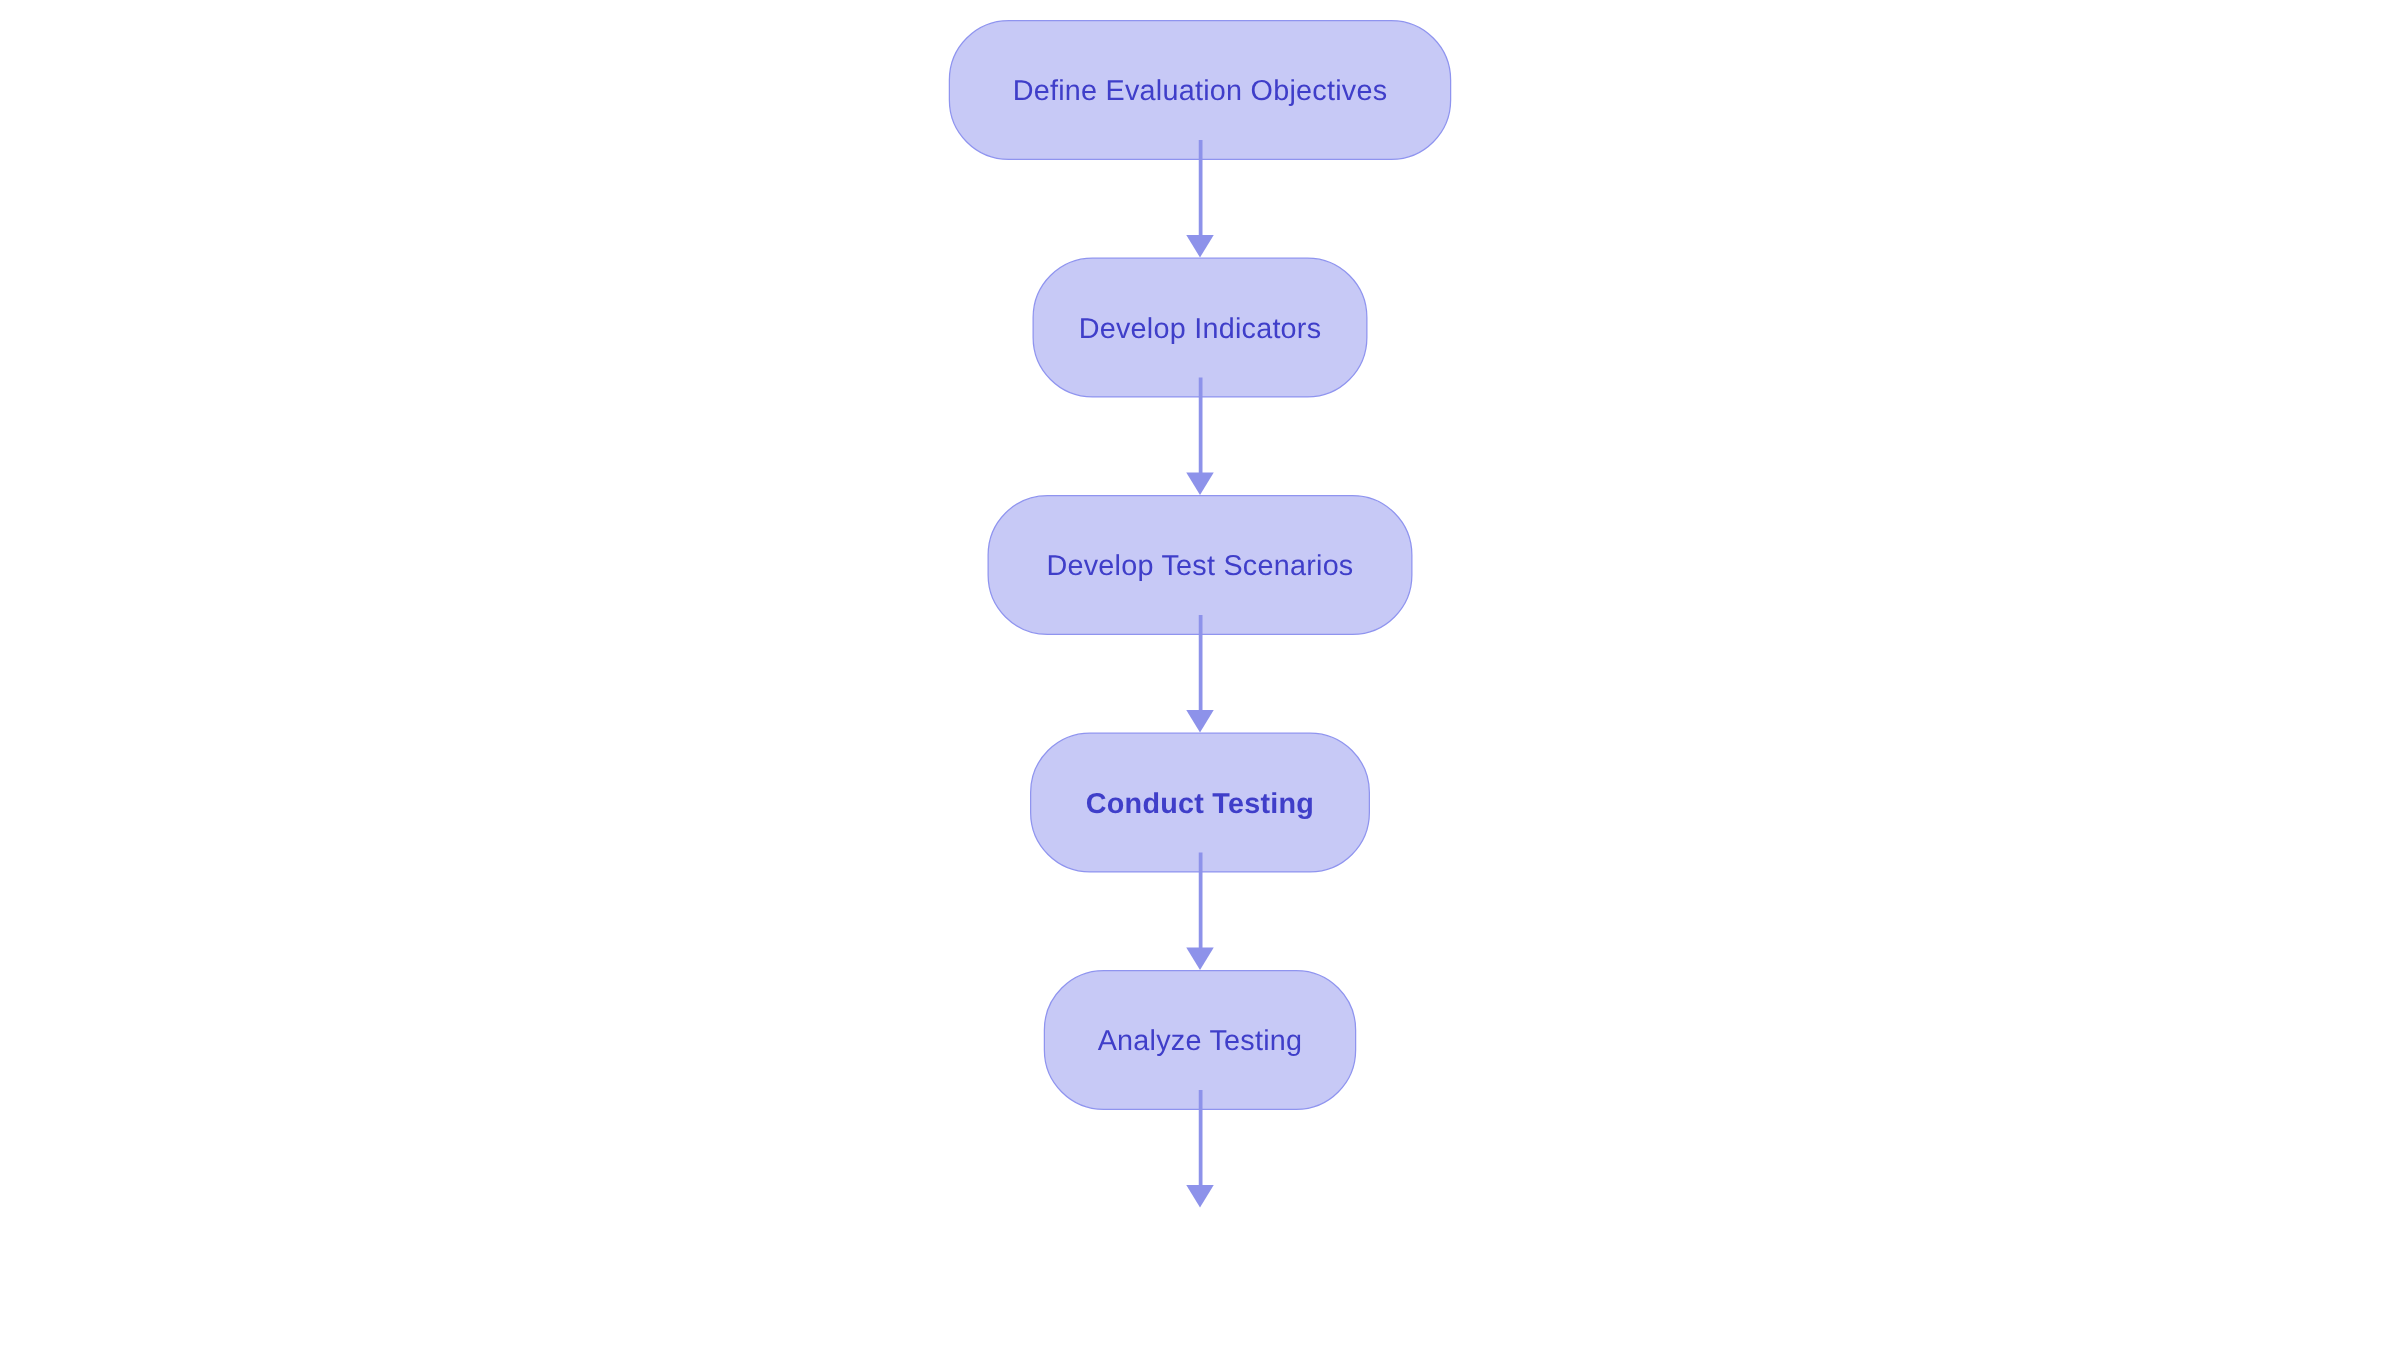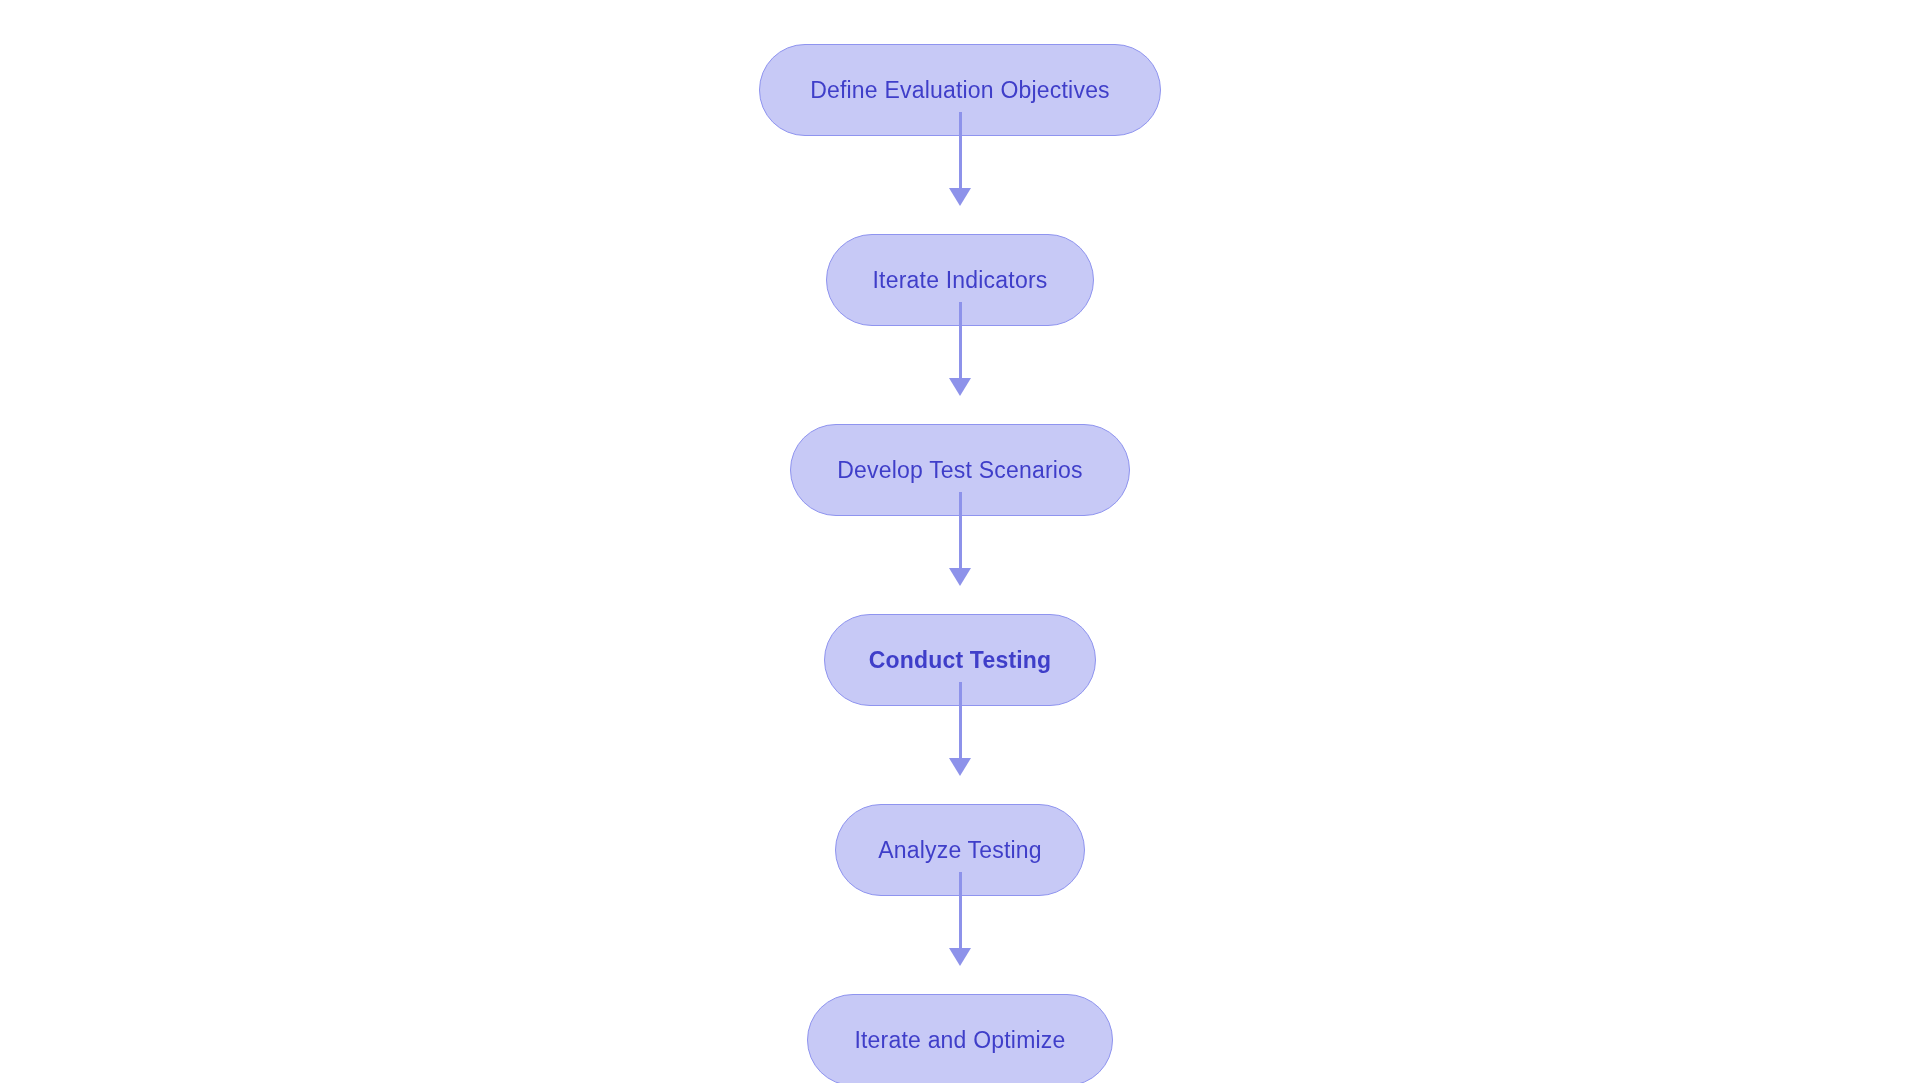--- a/index.html
+++ b/index.html
@@ -10,33 +10,32 @@
   }
   .stage {
     position: relative;
     width: 1920px;
     height: 1083px;
     background: #ffffff;
     overflow: hidden;
   }
   .flow-node {
     position: absolute;
-    height: 92px;
+    height: 112px;
     border-radius: 48px;
     background: #c7c9f6;
     border: 1.5px solid #8f94ef;
     box-sizing: border-box;
     display: flex;
     align-items: center;
     justify-content: center;
     color: #3f3ec9;
     font-size: 23px;
     letter-spacing: 0.2px;
     white-space: nowrap;
-    margin-top: 28px;
   }
   
   .n1 { top: 16px;  width: 402px; left: 759px; }
   .n2 { top: 206px; width: 268px; left: 826px; }
   .n3 { top: 396px; width: 340px; left: 790px; }
   .n4 { top: 586px; width: 272px; left: 824px; font-weight: bold; }
   .n5 { top: 776px; width: 250px; left: 835px; }
   .n6 { top: 966px; width: 306px; left: 807px; }
 
   .flow-arrow {
@@ -78,21 +77,21 @@
   <div class="flow-node n1">
     <span>Define Evaluation Objectives</span>
   </div>
 
   <div class="flow-arrow a1">
     <div class="arrow-line"></div>
     <div class="arrow-head"></div>
   </div>
 
   <div class="flow-node n2">
-    <span>Iterate Indicators</span>
+    <span>Develop Indicators</span>
   </div>
 
   <div class="flow-arrow a2">
     <div class="arrow-line"></div>
     <div class="arrow-head"></div>
   </div>
 
   <div class="flow-node n3">
     <span>Develop Test Scenarios</span>
   </div>
@@ -113,17 +112,14 @@
 
   <div class="flow-node n5">
     <span>Analyze Testing</span>
   </div>
 
   <div class="flow-arrow a5">
     <div class="arrow-line"></div>
     <div class="arrow-head"></div>
   </div>
 
-  <div class="flow-node n6">
-    <span>Iterate and Optimize</span>
-  </div>
 
 </div>
 
 </body></html>

